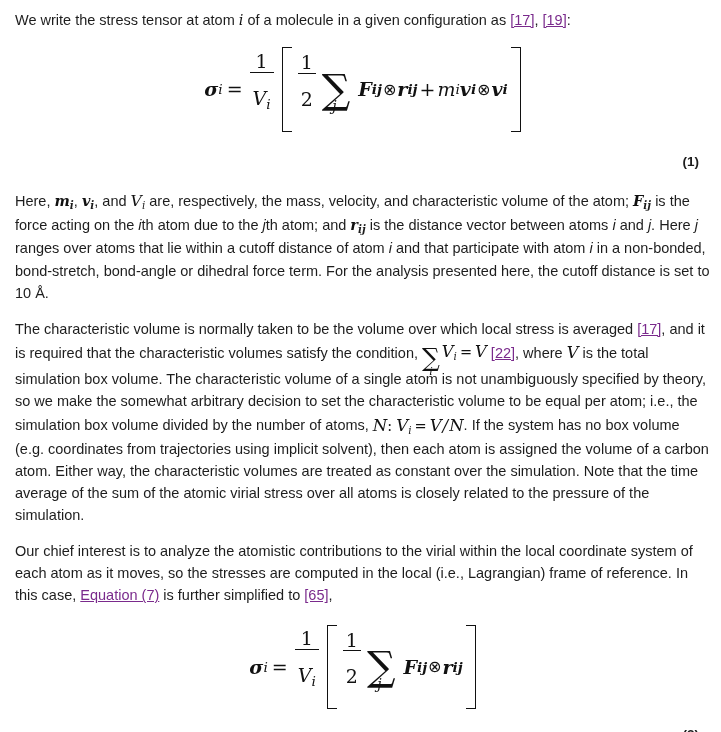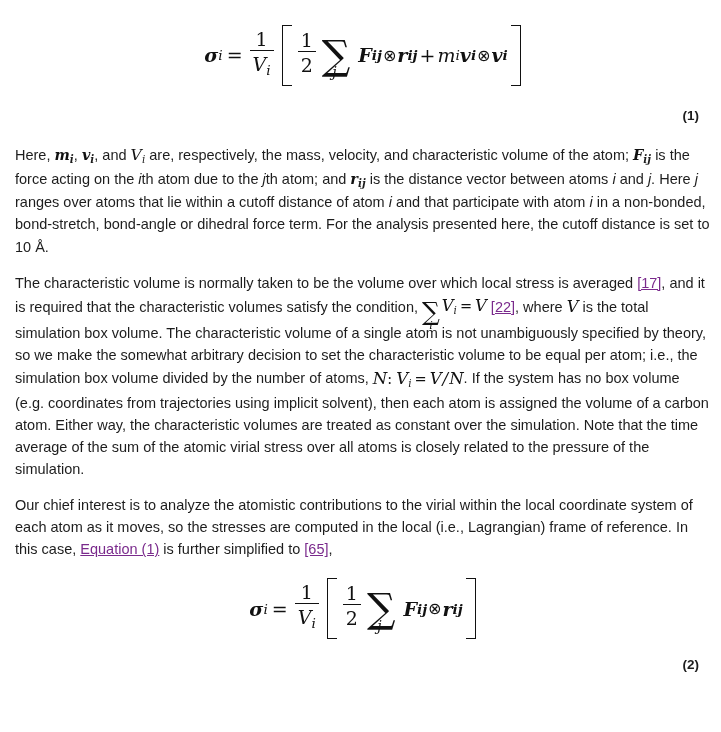--- a/index.html
+++ b/index.html
@@ -114,21 +114,21 @@
   .eq .symn { font-style: italic; }
   .frac {
     display: inline-flex;
     flex-direction: column;
     align-items: center;
     justify-content: center;
     margin: 0 3px;
     line-height: 1.05;
   }
   .frac .num { padding: 0 3px; }
-  .frac .den { padding: 4px 3px; border-top: 1.4px solid #111; }
+  .frac .den { padding: 16px 3px; border-top: 1.4px solid #111; }
   .bracket {
     display: inline-flex;
     align-items: stretch;
     margin-left: 5px;
   }
   .brk {
     display: inline-block;
     width: 9px;
     align-self: stretch;
     border-top: 1.6px solid #111;
@@ -179,20 +179,23 @@
     color: #1d1d1d;
     padding-right: 11px;
   }
   .slash { font-style: italic; padding: 0 1px; }
 </style>
 </head>
 <body>
 
 <div class="page">
 
+  <p class="para">
+    <span>We write the stress tensor at atom </span><span class="m">i</span><span> of a molecule in a given configuration as </span><span class="ref">[17]</span><span>, </span><span class="ref">[19]</span><span>:</span>
+  </p>
 
   <div style="height:16px"></div>
   <div class="eqblock">
     <div class="eq">
       <span class="sym">σ</span>
         <sub class="msub">i</sub>
       <span class="mr" style="margin:0 4px">=</span>
       <span class="frac">
         <span class="num mr">1</span>
         <span class="den symn"><span>V</span><sub class="msub">i</sub></span>
@@ -234,21 +237,21 @@
 
   <div class="gap-sm"></div>
 
   <p class="para">
     <span>The characteristic volume is normally taken to be the volume over which local stress is averaged </span><span class="ref">[17]</span><span>, and it is required that the characteristic volumes satisfy the condition, </span><span class="inline-math"><span class="sum-inline-wrap"><span class="big-sum"><span>∑</span><span class="sub-idx">i</span></span></span><span class="m" style="font-size:1.12em">V</span><sub class="msub">i</sub><span class="mr" style="margin:0 3px">=</span><span class="m" style="font-size:1.12em">V</span></span> <span class="ref">[22]</span><span>, where </span><span class="m" style="font-size:1.12em">V</span><span> is the total simulation box volume. The characteristic volume of a single atom is not unambiguously specified by theory, so we make the somewhat arbitrary decision to set the characteristic volume to be equal per atom; i.e., the simulation box volume divided by the number of atoms, </span><span class="inline-math"><span class="m" style="font-size:1.14em">N</span><span class="mr">:</span><span class="m" style="font-size:1.14em;margin-left:4px">V</span><sub class="msub">i</sub><span class="mr" style="margin:0 3px">=</span><span class="m" style="font-size:1.14em">V</span><span class="slash m" style="font-size:1.14em">/</span><span class="m" style="font-size:1.14em">N</span></span><span>. If the system has no box volume (e.g. coordinates from trajectories using implicit solvent), then each atom is assigned the volume of a carbon atom. Either way, the characteristic volumes are treated as constant over the simulation. Note that the time average of the sum of the atomic virial stress over all atoms is closely related to the pressure of the simulation.</span>
   </p>
 
   <div class="gap-sm"></div>
 
   <p class="para">
-    <span>Our chief interest is to analyze the atomistic contributions to the virial within the local coordinate system of each atom as it moves, so the stresses are computed in the local (i.e., Lagrangian) frame of reference. In this case, </span><span class="eqlink">Equation (1)</span><span> is further simplified to </span><span class="ref">[65]</span><span>,</span>
+    <span>Our chief interest is to analyze the atomistic contributions to the virial within the local coordinate system of each atom as it moves, so the stresses are computed in the local (i.e., Lagrangian) frame of reference. In this case, </span><span class="eqlink">Equation (7)</span><span> is further simplified to </span><span class="ref">[65]</span><span>,</span>
   </p>
 
   <div style="height:18px"></div>
   <div class="eqblock">
     <div class="eq">
       <span class="sym">σ</span>
         <sub class="msub">i</sub>
       <span class="mr" style="margin:0 4px">=</span>
       <span class="frac">
         <span class="num mr">1</span>

